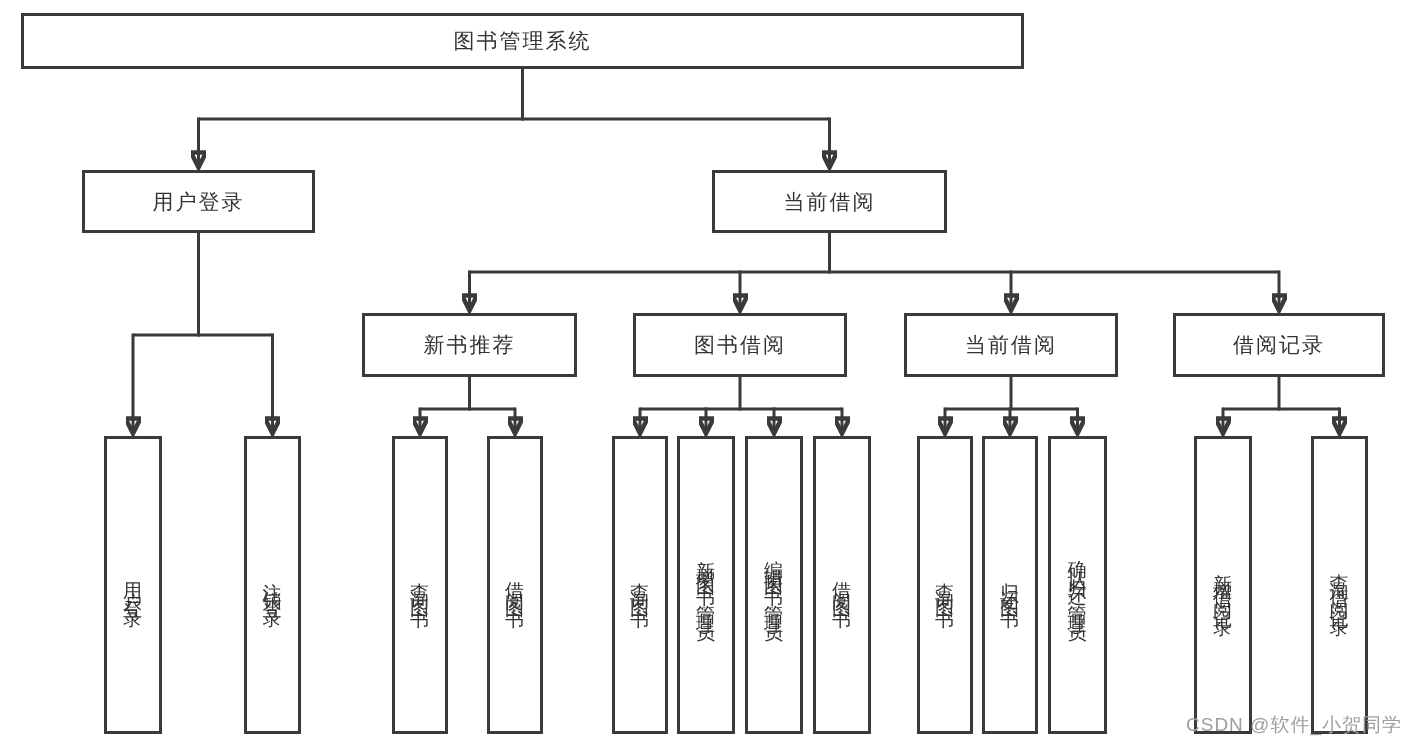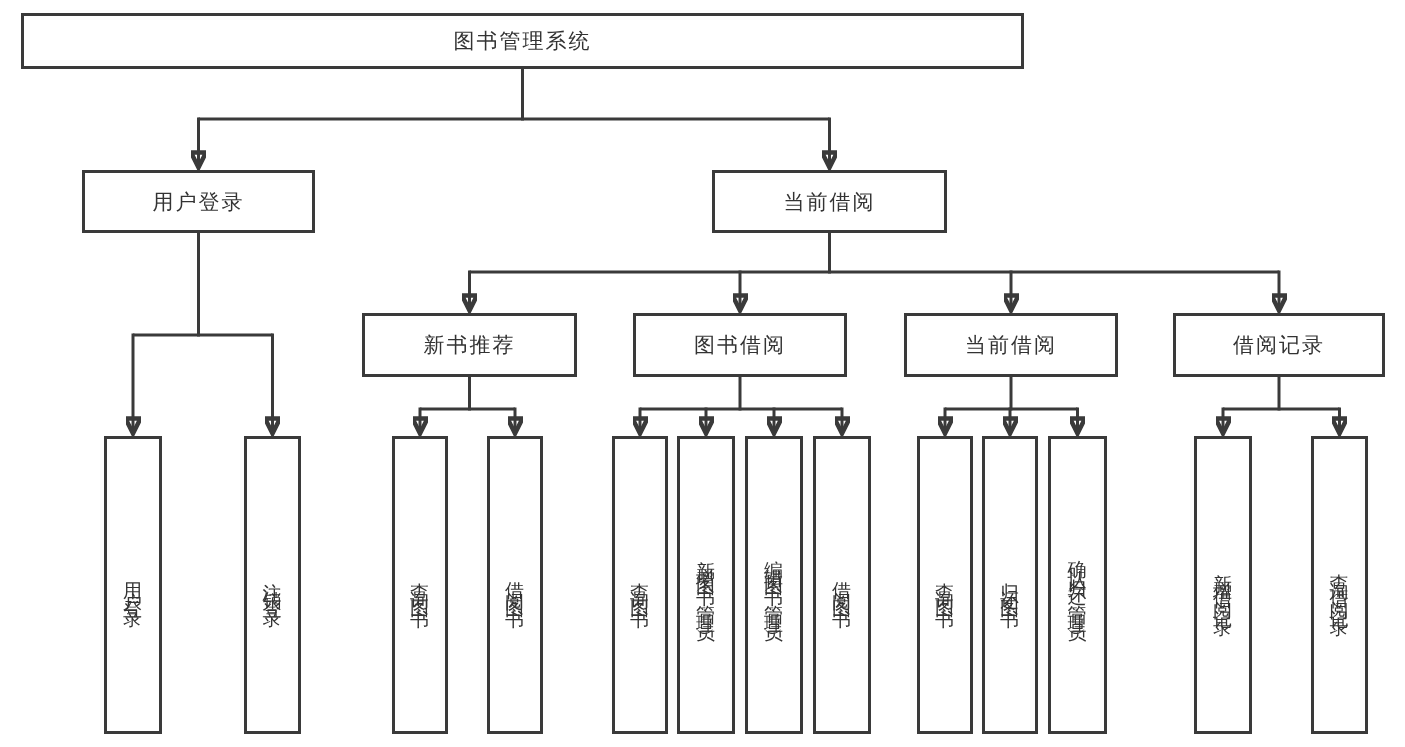--- a/index.html
+++ b/index.html
@@ -126,14 +126,15 @@
   <div class="node v" style="left:745px;top:436px;width:58px;height:298px">编辑图书（管理员）</div>
   <div class="node v" style="left:813px;top:436px;width:58px;height:298px">借阅图书</div>
 
   <div class="node v" style="left:917px;top:436px;width:56px;height:298px">查询图书</div>
   <div class="node v" style="left:982px;top:436px;width:56px;height:298px">归还图书</div>
   <div class="node v" style="left:1048px;top:436px;width:59px;height:298px">确认归还（管理员）</div>
 
   <div class="node v" style="left:1194px;top:436px;width:58px;height:298px">新增借阅记录</div>
   <div class="node v" style="left:1311px;top:436px;width:57px;height:298px">查询借阅记录</div>
 
+  <div class="watermark">CSDN @软件_小贺同学</div>
 
 </div>
 
 </body></html>

